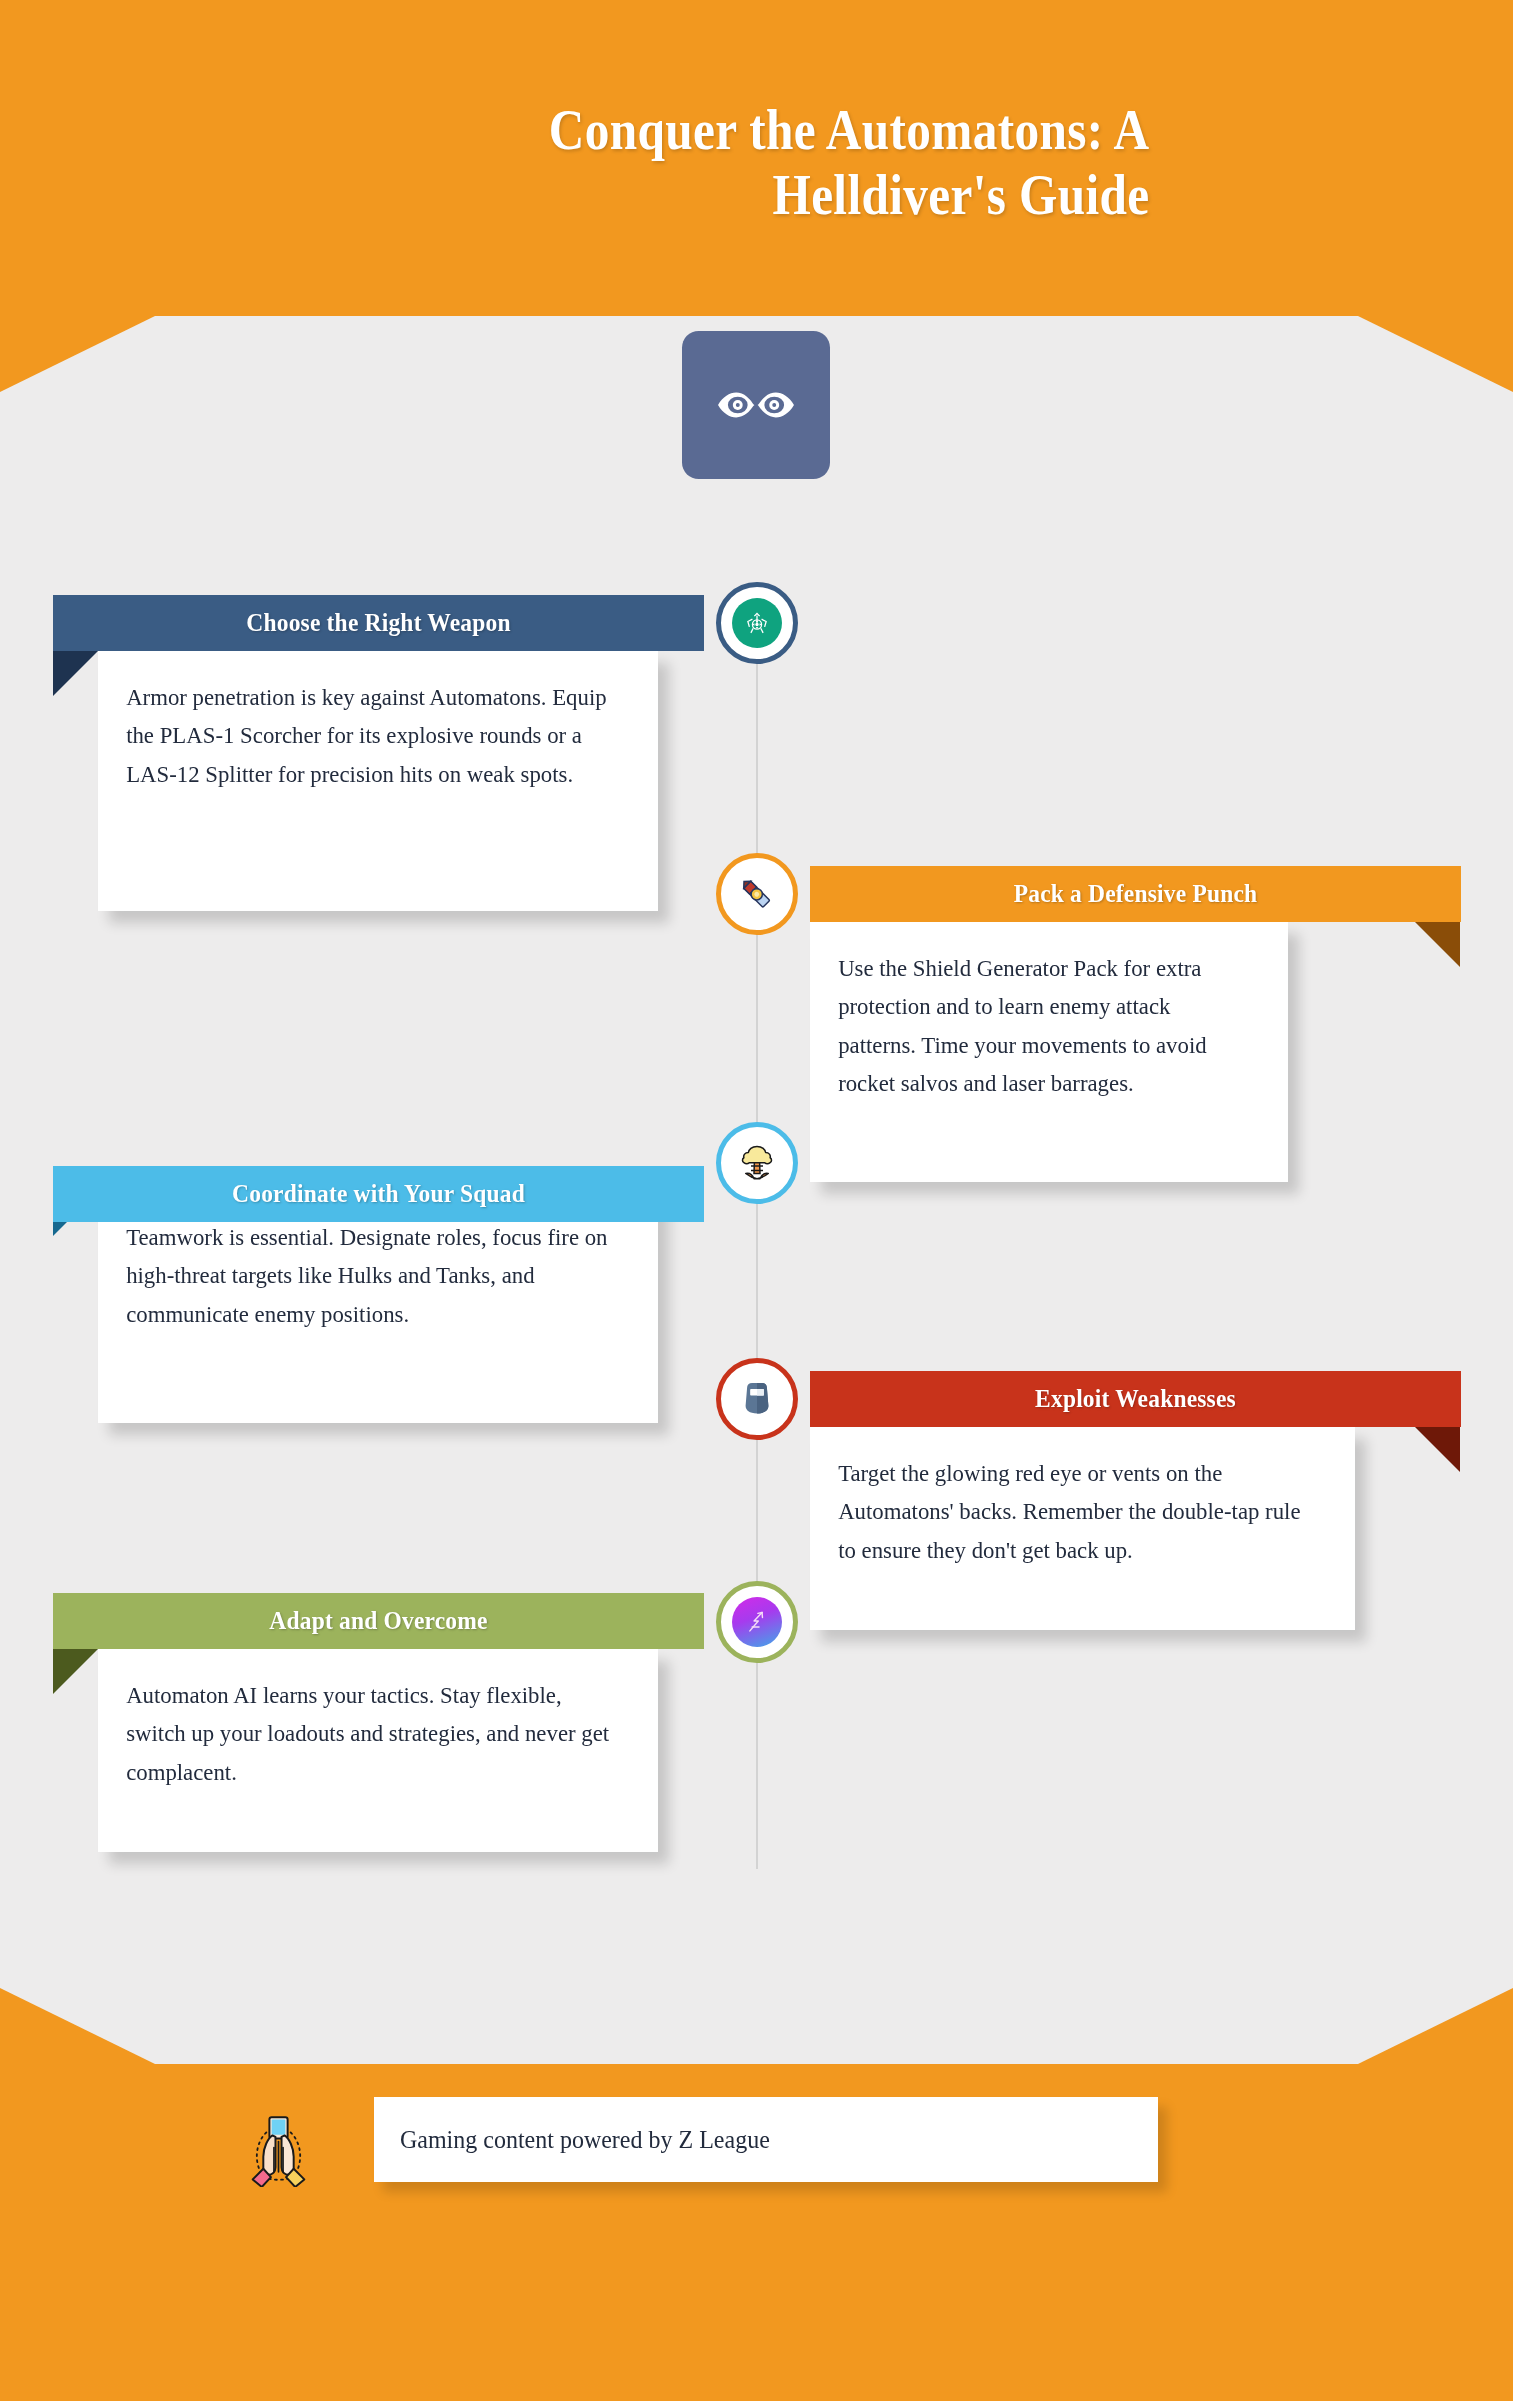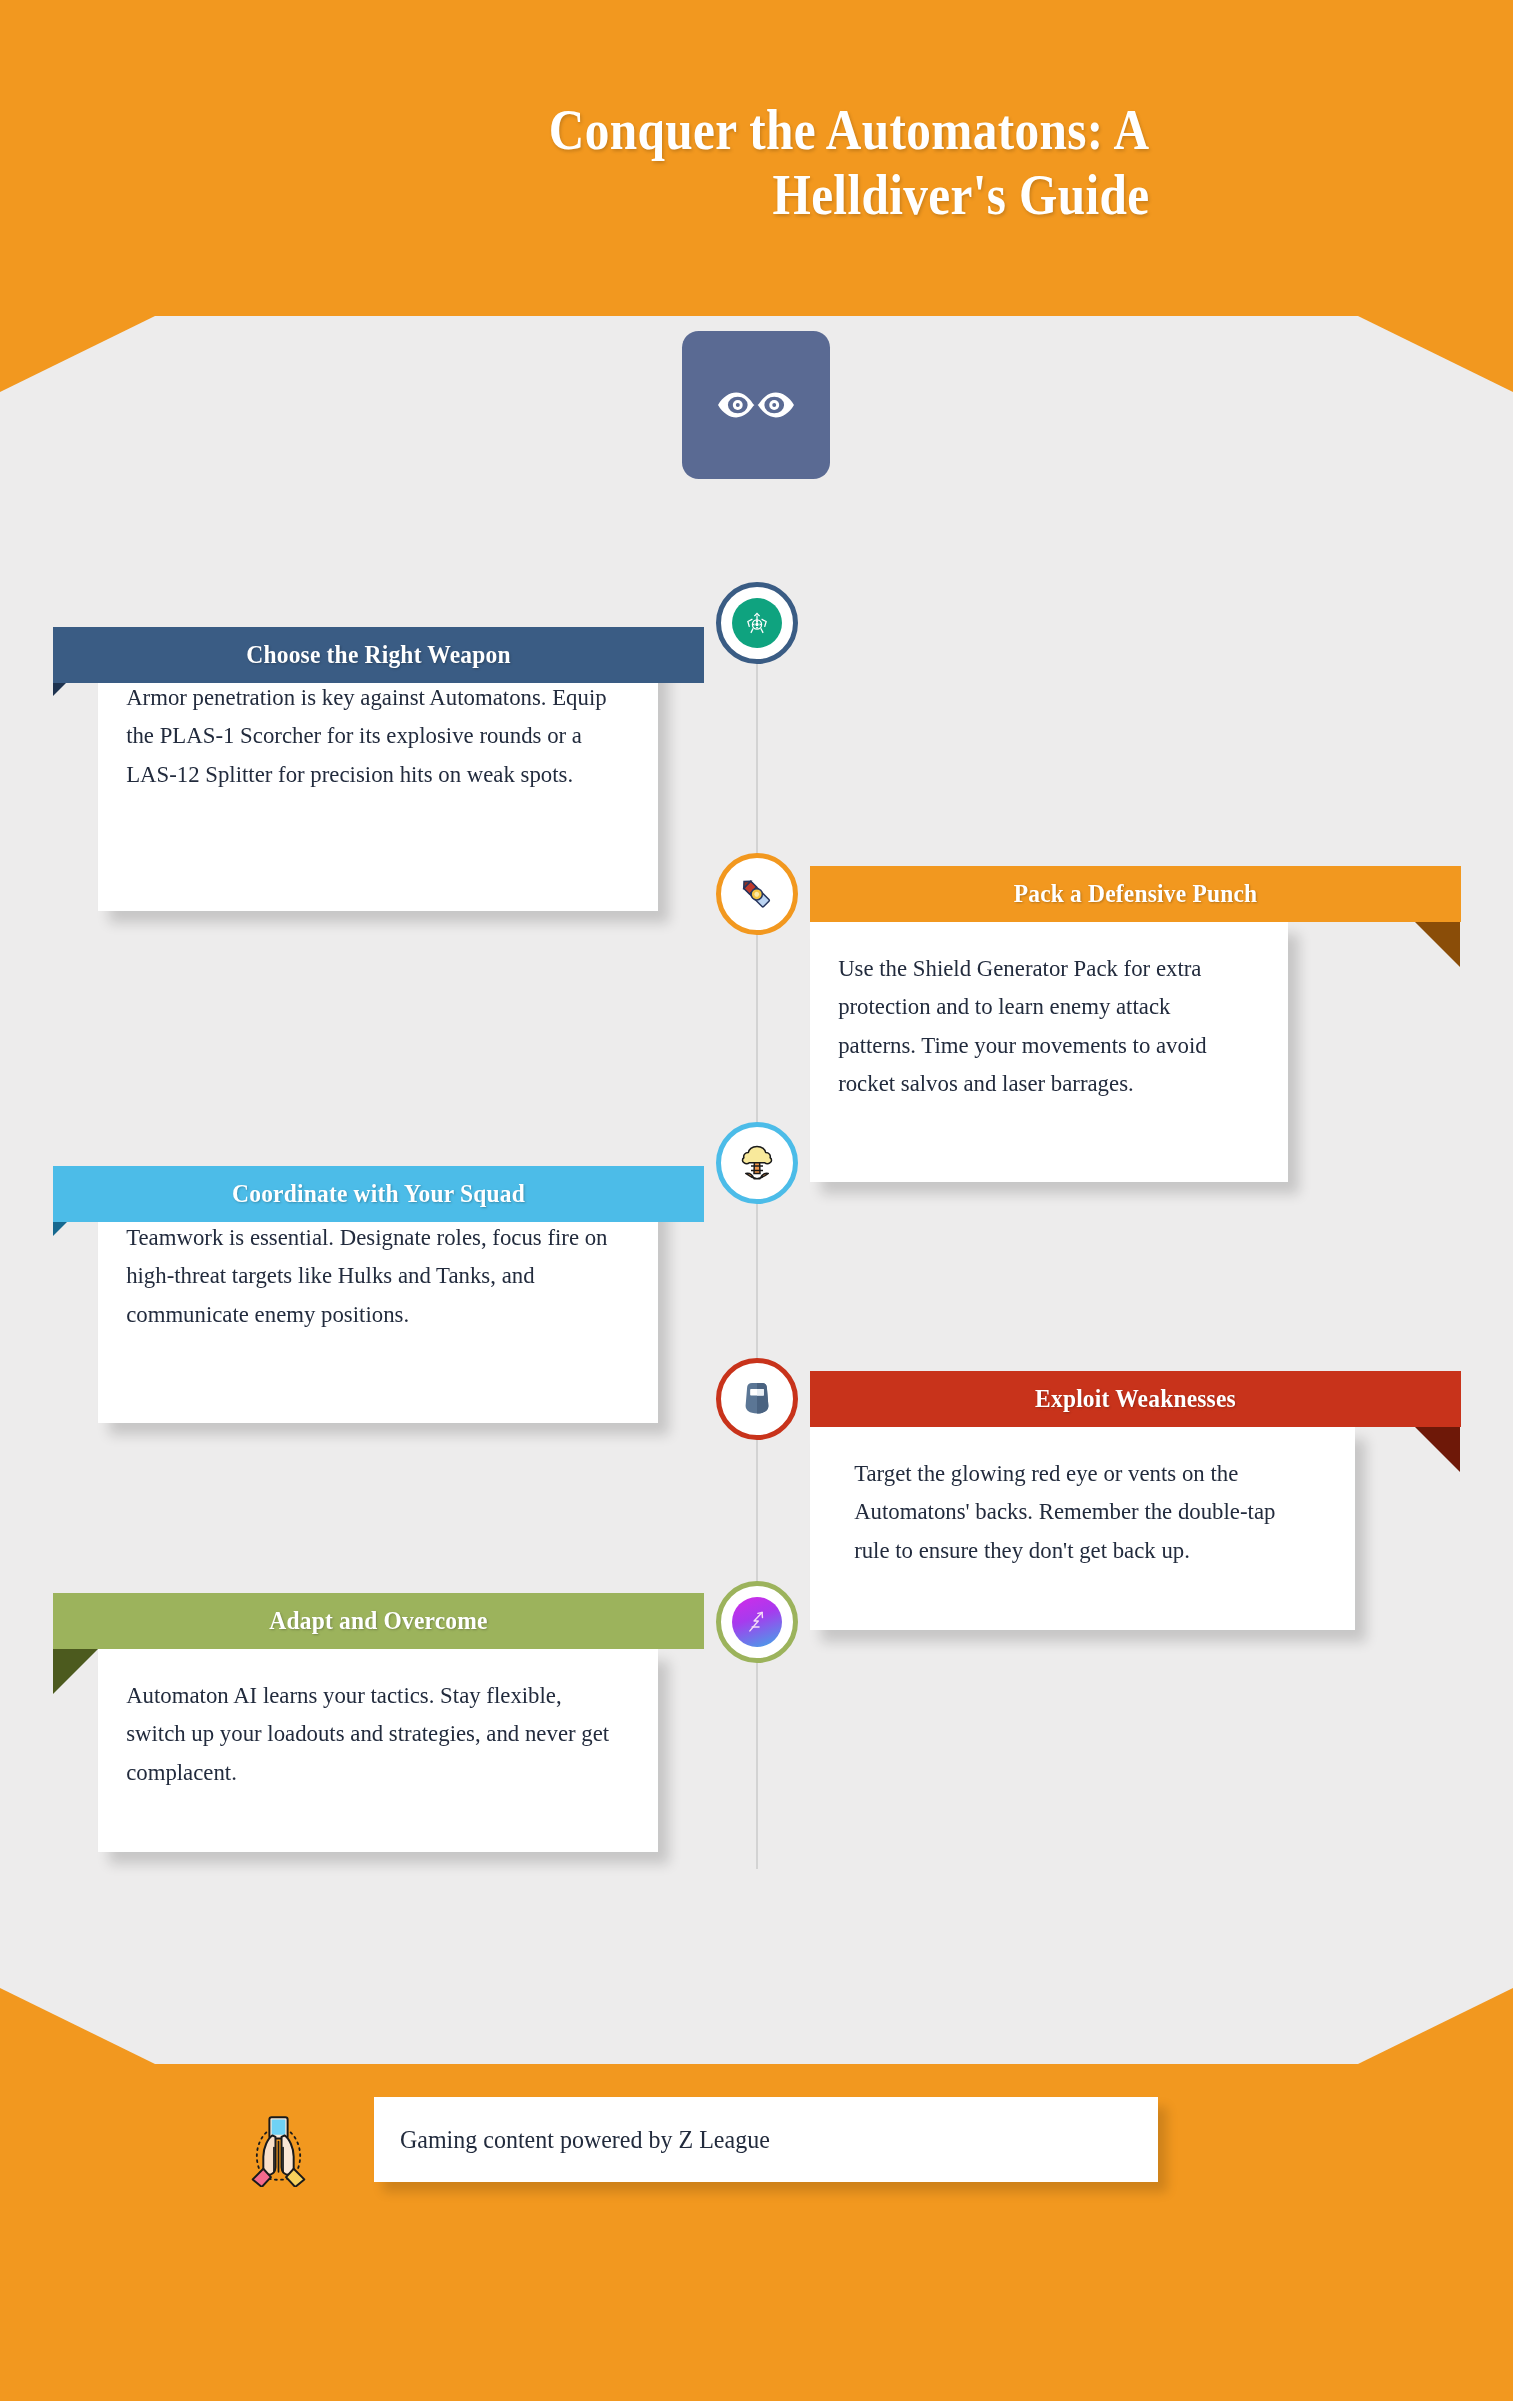--- a/index.html
+++ b/index.html
@@ -241,21 +241,21 @@
         <circle cx="78" cy="25" r="6.5" fill="#FFFFFF"></circle>
         <circle cx="30" cy="25" r="2.6" fill="#5A6A93"></circle>
         <circle cx="78" cy="25" r="2.6" fill="#5A6A93"></circle>
       </svg>
     </span>
   </div>
 
   <div class="spine"></div>
 
   <div class="step step-left" style="--fold:#1E3350;">
-    <div class="banner" style="left:53px; top:627px; width:651px; background:#3A5C84;">
+    <div class="banner" style="left:53px; top:595px; width:651px; background:#3A5C84;">
       <span class="banner-title">Choose the Right Weapon</span>
     </div>
     <div class="fold" style="left:53px; top:651px; border-right:45px solid transparent; border-top:45px solid #1E3350;"></div>
     <div class="card" style="left:98px; top:651px; width:560px; height:260px;">
       <p class="card-text">Armor penetration is key against Automatons. Equip the PLAS-1 Scorcher for its explosive rounds or a LAS-12 Splitter for precision hits on weak spots.</p>
     </div>
     <div class="marker" style="top:582px; border:5.3px solid #3A5C84;">
       <span class="inner" style="background:#0FA37F;">
         <svg width="32" height="32" viewBox="0 0 42 42" fill="none" stroke="#FFFFFF" stroke-width="1.7">
           <circle cx="21" cy="23" r="6"></circle>
@@ -319,21 +319,21 @@
         </svg>
       </span>
     </div>
   </div>
 
   <div class="step step-right" style="--fold:#6E1808;">
     <div class="banner" style="left:810px; top:1371px; width:651px; background:#C8331B;">
       <span class="banner-title">Exploit Weaknesses</span>
     </div>
     <div class="fold" style="left:1415px; top:1427px; border-left:45px solid transparent; border-top:45px solid #6E1808;"></div>
-    <div class="card" style="left:810px; top:1427px; width:545px; height:203px;padding-left:16px;">
+    <div class="card" style="left:810px; top:1427px; width:545px; height:203px;">
       <p class="card-text">Target the glowing red eye or vents on the Automatons' backs. Remember the double-tap rule to ensure they don't get back up.</p>
     </div>
     <div class="marker" style="top:1358px; border:5.3px solid #C8331B;">
       <span class="inner" style="background:#FFFFFF;">
         <svg width="38" height="38" viewBox="0 0 50 50">
           <path d="M12 10 C12 6.5 14.5 4 18.5 4 L31.5 4 C35.5 4 38 6.5 38 10 L40 34
                    C40 40 35 44 25 44 C15 44 10 40 10 34 Z" fill="#5B7695"></path>
           <path d="M25 4 L31.5 4 C35.5 4 38 6.5 38 10 L40 34 C40 40 35 44 25 44 Z" fill="#4A6381"></path>
           <rect x="16" y="12" width="18" height="8.5" rx="1" fill="#FFFFFF"></rect>
           <rect x="25" y="12" width="9" height="8.5" rx="0" fill="#E8EEF4"></rect>

